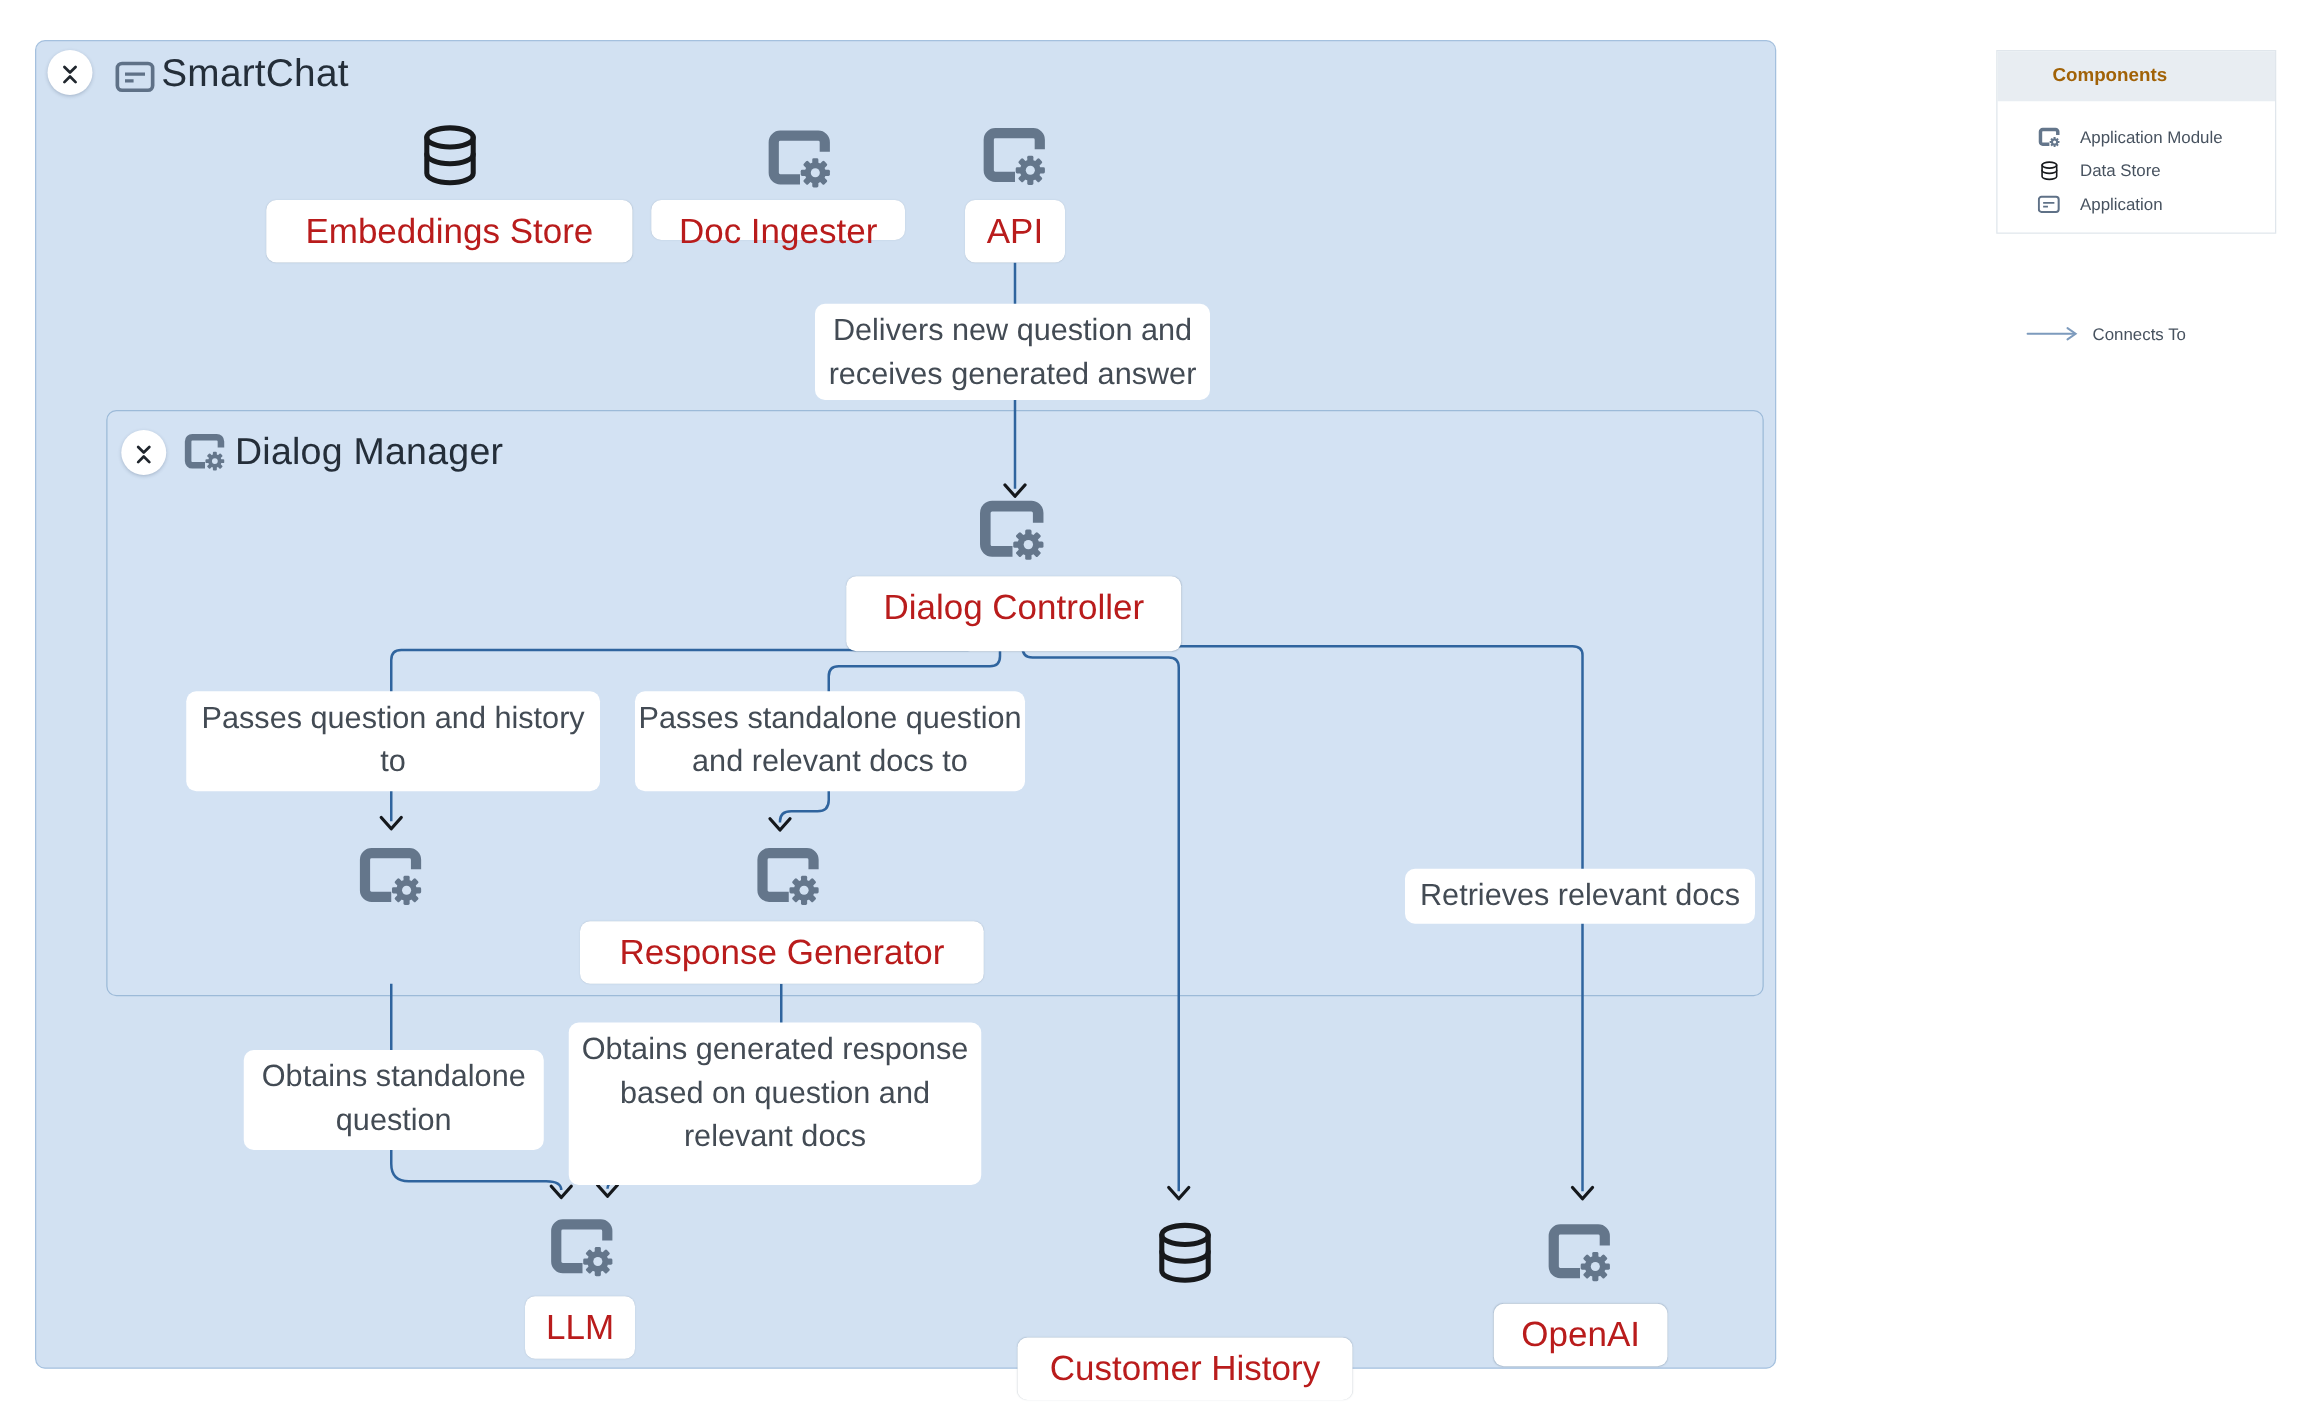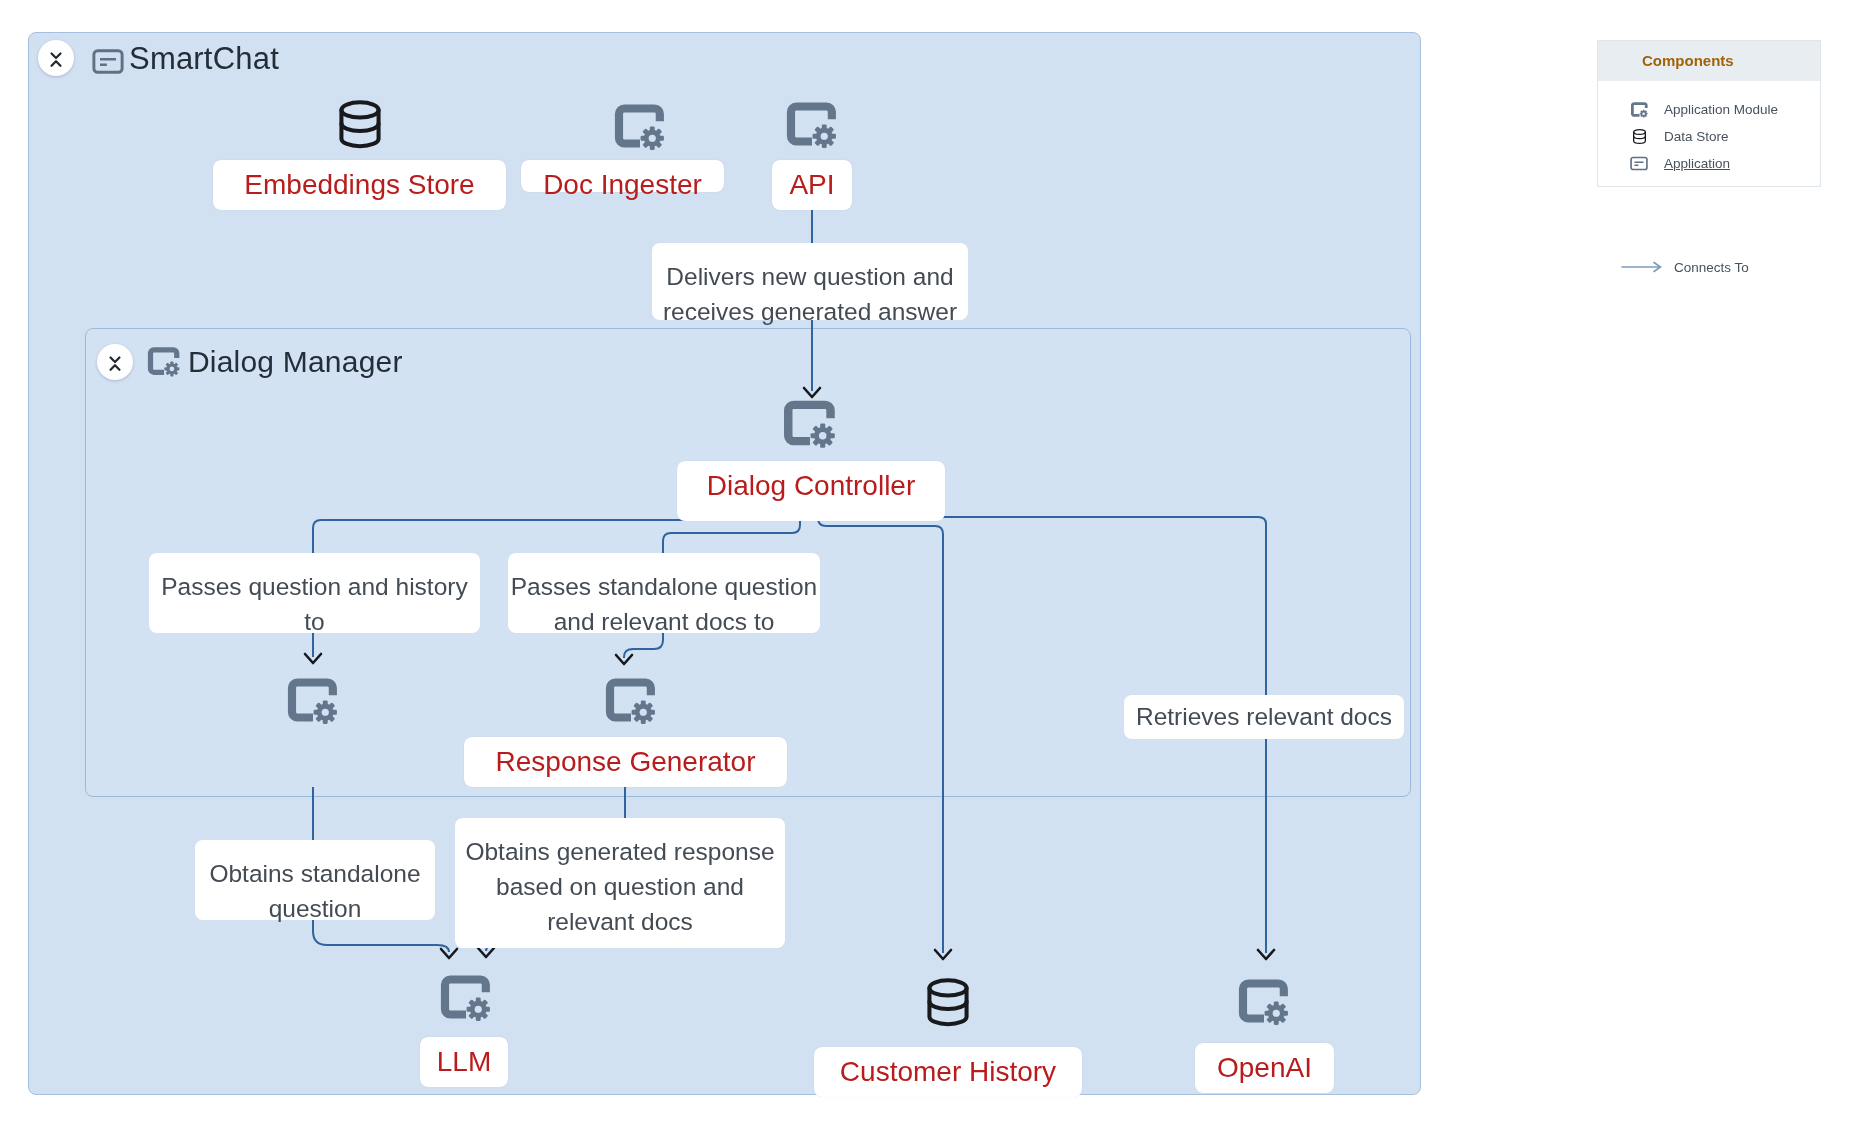--- a/index.html
+++ b/index.html
@@ -12,21 +12,21 @@
   
   .collapse-btn{position:absolute;width:36px;height:36px;border-radius:50%;background:#ffffff;
     box-shadow:0 1px 3px rgba(40,60,90,.25);display:flex;align-items:center;justify-content:center;}
 
   .sec-title{position:absolute;color:#242e39;font-size:31px;font-weight:500;letter-spacing:.2px;white-space:nowrap;}
 
   
   .node-label{position:absolute;background:#ffffff;border-radius:8px;color:#b91c1c;font-size:28px;
     text-align:center;white-space:nowrap;box-sizing:border-box;box-shadow:0 0 1px rgba(70,90,110,.25);}
   .edge-label{position:absolute;background:#ffffff;border-radius:8px;color:#434b54;font-size:24.5px;
-    text-align:center;line-height:35px;box-sizing:border-box;padding-top:16px;}
+    text-align:center;line-height:35px;box-sizing:border-box;padding-top:4px;}
   .edge-label.one-line{line-height:40px;padding-top:0;}
 
   .icon{position:absolute;}
 
   
   #wires{position:absolute;left:0;top:0;z-index:2;pointer-events:none;}
   .section-box{z-index:1;}
   .node-label,.edge-label,.icon,.collapse-btn,.sec-title{z-index:3;}
 
   
@@ -182,21 +182,21 @@
         <use href="#sym-module"></use>
       </svg>
   </div>
   <div class="node-label" style="left:420px;top:1037px;width:88px;height:50px;line-height:50px;">LLM</div>
 
   <div class="icon on-blue" style="left:921px;top:975px;color:#17191c;">
     <svg width="54" height="54">
         <use href="#sym-db"></use>
       </svg>
   </div>
-  <div class="node-label" style="left:814px;top:1047px;width:268px;height:50px;line-height:50px;">Customer History</div>
+  <div class="node-label" style="left:814px;top:1070px;width:268px;height:50px;line-height:50px;">Customer History</div>
 
   <div class="icon on-blue" style="left:1236px;top:973px;color:#64768b;">
     <svg width="56" height="56">
         <use href="#sym-module"></use>
       </svg>
   </div>
   <div class="node-label" style="left:1195px;top:1043px;width:139px;height:50px;line-height:50px;">OpenAI</div>
 
   <div class="legend-section" style="left:1597px;top:40px;height:147px;">
     <div class="legend-header" style="height:40px;line-height:40px;">Components</div>
@@ -210,21 +210,21 @@
     <span>Application Module</span>
   </div>
   <div class="legend-row on-white" style="left:1629px;top:123px;height:26px;">
     <span class="li-icon" style="color:#17191c;">
       <svg width="17" height="17">
           <use href="#sym-db"></use>
         </svg>
       </span>
     <span>Data Store</span>
   </div>
-  <div class="legend-row on-white" style="left:1629px;top:150px;height:26px;text-decoration:underline;">
+  <div class="legend-row on-white" style="left:1629px;top:150px;height:26px;">
     <span class="li-icon" style="color:#5f7187;">
       <svg width="18" height="15">
           <use href="#sym-app"></use>
         </svg>
       </span>
     <span>Application</span>
   </div>
 
   <div class="legend-row" style="left:1621px;top:254px;height:26px;">
     <span class="li-icon" style="width:46px;margin-right:7px;">

